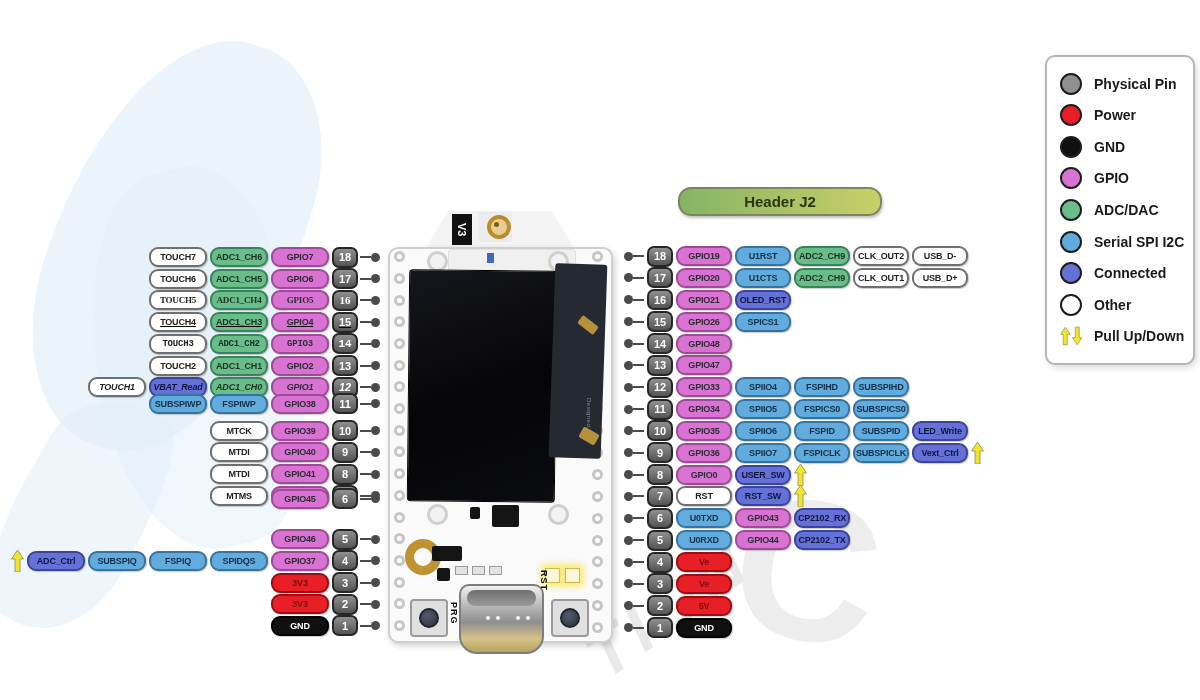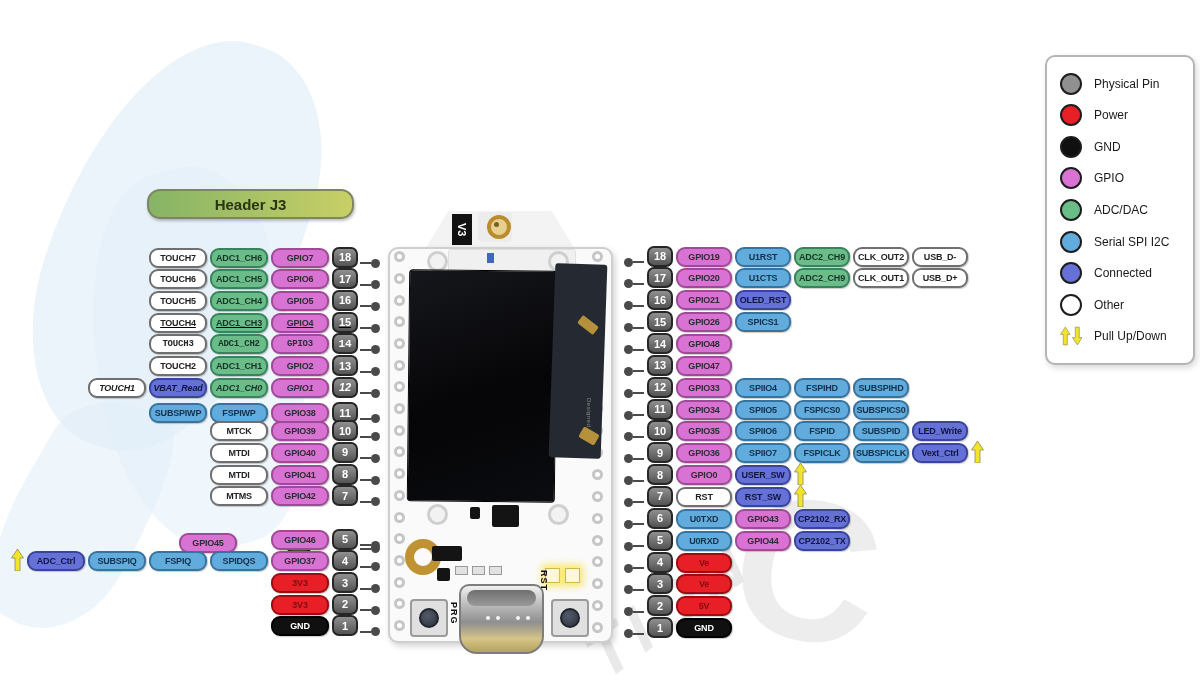--- a/index.html
+++ b/index.html
@@ -20,21 +20,21 @@
     color:#e9e9e9;transform:rotate(-36deg);letter-spacing:7px;line-height:1;}
 
   
   .header-pill{position:absolute;z-index:6;display:flex;align-items:center;justify-content:center;
     background:linear-gradient(90deg,#86b465,#c8cf66);border:2px solid #7d8660;border-radius:13px;
     color:#2c3511;font-weight:bold;font-size:15px;box-shadow:1px 2px 3px rgba(0,0,0,.25);}
   #header-left-title{left:147px;top:189px;width:203px;height:26px;}
   #header-right-title{left:678px;top:187px;width:200px;height:25px;}
 
   
-  .pin-row{position:absolute;height:21px;display:flex;align-items:flex-end;z-index:6;}
+  .pin-row{position:absolute;height:21px;display:flex;align-items:center;z-index:6;}
   .pin-row.left{left:0;width:380px;justify-content:flex-end;}
   .pin-row.right{left:622px;justify-content:flex-start;}
   .pill{height:20px;border-radius:9px;display:flex;align-items:center;justify-content:center;
     font-weight:bold;font-size:9px;letter-spacing:-0.2px;white-space:nowrap;box-sizing:border-box;
     border:2px solid;margin-left:3px;box-shadow:1px 1px 1px rgba(0,0,0,.2);}
   .pin-row.left .pill{width:58px;}
   .pin-row.right .pill{width:56px;}
   .type-gpio{background:#d973d3;border-color:#9e4a96;color:#2d2d33;}
   .type-adc{background:#6abc89;border-color:#37845c;color:#173526;}
   .type-serial{background:#62acdd;border-color:#36749f;color:#14304a;}
@@ -52,21 +52,21 @@
   .pull-arrow{display:flex;align-items:center;margin-left:3px;}
 
   
   #legend{position:absolute;left:1045px;top:55px;width:150px;height:310px;background:#fff;
     border:2px solid #b5b5b5;border-radius:10px;box-shadow:2px 3px 6px rgba(0,0,0,.15);
     z-index:7;display:flex;flex-direction:column;justify-content:space-evenly;
     padding:6px 0 6px 13px;box-sizing:border-box;}
   .legend-item{display:flex;align-items:center;gap:12px;}
   .legend-swatch{width:22px;height:22px;border-radius:50%;border:2px solid #1d1d1d;
     box-sizing:border-box;flex:0 0 22px;}
-  .legend-label{font-weight:normal;font-size:12px;color:#1a1a1a;}
+  .legend-label{font-weight:bold;font-size:14px;color:#1a1a1a;}
   .legend-arrows{display:flex;gap:1px;width:22px;flex:0 0 22px;justify-content:center;}
 
   
   .b{position:absolute;}
   #b-body{left:388px;top:247px;width:225px;height:396px;background:#fafafa;
     border:2px solid #cfcfcf;border-radius:10px;box-sizing:border-box;z-index:2;
     box-shadow:2px 3px 6px rgba(0,0,0,.18);}
   #b-tab{left:424px;top:211px;width:152px;height:40px;background:#f3f3f3;
     clip-path:polygon(0 100%,16% 0,84% 0,100% 100%);z-index:2;}
   #b-plastic{left:448px;top:249px;width:126px;height:34px;background:#f0f0f0;
@@ -123,21 +123,21 @@
 <body>
 
 <div id="stage">
 
   <div class="wm wm-flame1"></div>
   <div class="wm wm-flame2"></div>
   <div class="wm wm-flame3"></div>
   <div class="wm wm-c">C</div>
   <div class="wm wm-tion">TION</div>
 
-  <div id="header-left-title" class="header-pill">Header J3</div>
+  <div id="header-right-title" class="header-pill">Header J2</div>
 
   <div id="b-tab" class="b"></div>
   <div id="b-body" class="b"></div>
   <div id="b-plastic" class="b"></div>
   <div id="b-bluecomp" class="b"></div>
   <div id="v3-label" class="b">V3</div>
   <div id="antenna-plate" class="b"></div>
   <div id="antenna-ring" class="b"></div>
   <div id="antenna-dot" class="b"></div>
   <div id="holes-layer">
@@ -224,21 +224,21 @@
       <div class="pin-row left" style="top: 268.2px;">
         <div class="pill type-other">TOUCH6</div>
         <div class="pill type-adc">ADC1_CH5</div>
         <div class="pill type-gpio">GPIO6</div>
         <div class="pinbox">17</div>
         <div class="conn">
           <i class="cline"></i>
           <i class="cdot"></i>
         </div>
       </div>
-      <div class="pin-row left" style="top: 289.9px;">
+      <div class="pin-row left" style="top: 289.9px; font-family: Liberation Serif, serif;">
         <div class="pill type-other">TOUCH5</div>
         <div class="pill type-adc">ADC1_CH4</div>
         <div class="pill type-gpio">GPIO5</div>
         <div class="pinbox">16</div>
         <div class="conn">
           <i class="cline"></i>
           <i class="cdot"></i>
         </div>
       </div>
       <div class="pin-row left" style="top: 311.6px; text-decoration: underline;">
@@ -275,21 +275,21 @@
         <div class="pill type-other">TOUCH1</div>
         <div class="pill type-connected">VBAT_Read</div>
         <div class="pill type-adc">ADC1_CH0</div>
         <div class="pill type-gpio">GPIO1</div>
         <div class="pinbox">12</div>
         <div class="conn">
           <i class="cline"></i>
           <i class="cdot"></i>
         </div>
       </div>
-      <div class="pin-row left" style="top: 402px;">
+      <div class="pin-row left" style="top: 393px;">
         <div class="pill type-serial">SUBSPIWP</div>
         <div class="pill type-serial">FSPIWP</div>
         <div class="pill type-gpio">GPIO38</div>
         <div class="pinbox">11</div>
         <div class="conn">
           <i class="cline"></i>
           <i class="cdot"></i>
         </div>
       </div>
       <div class="pin-row left" style="top: 420.1px;">
@@ -321,21 +321,21 @@
       </div>
       <div class="pin-row left" style="top: 485.2px;">
         <div class="pill type-other">MTMS</div>
         <div class="pill type-gpio">GPIO42</div>
         <div class="pinbox">7</div>
         <div class="conn">
           <i class="cline"></i>
           <i class="cdot"></i>
         </div>
       </div>
-      <div class="pin-row left" style="top: 532px; gap: 46px;">
+      <div class="pin-row left" style="top: 488px;">
         <div class="pill type-gpio">GPIO45</div>
         <div class="pinbox">6</div>
         <div class="conn">
           <i class="cline"></i>
           <i class="cdot"></i>
         </div>
       </div>
       <div class="pin-row left" style="top: 528.6px;">
         <div class="pill type-gpio">GPIO46</div>
         <div class="pinbox">5</div>

